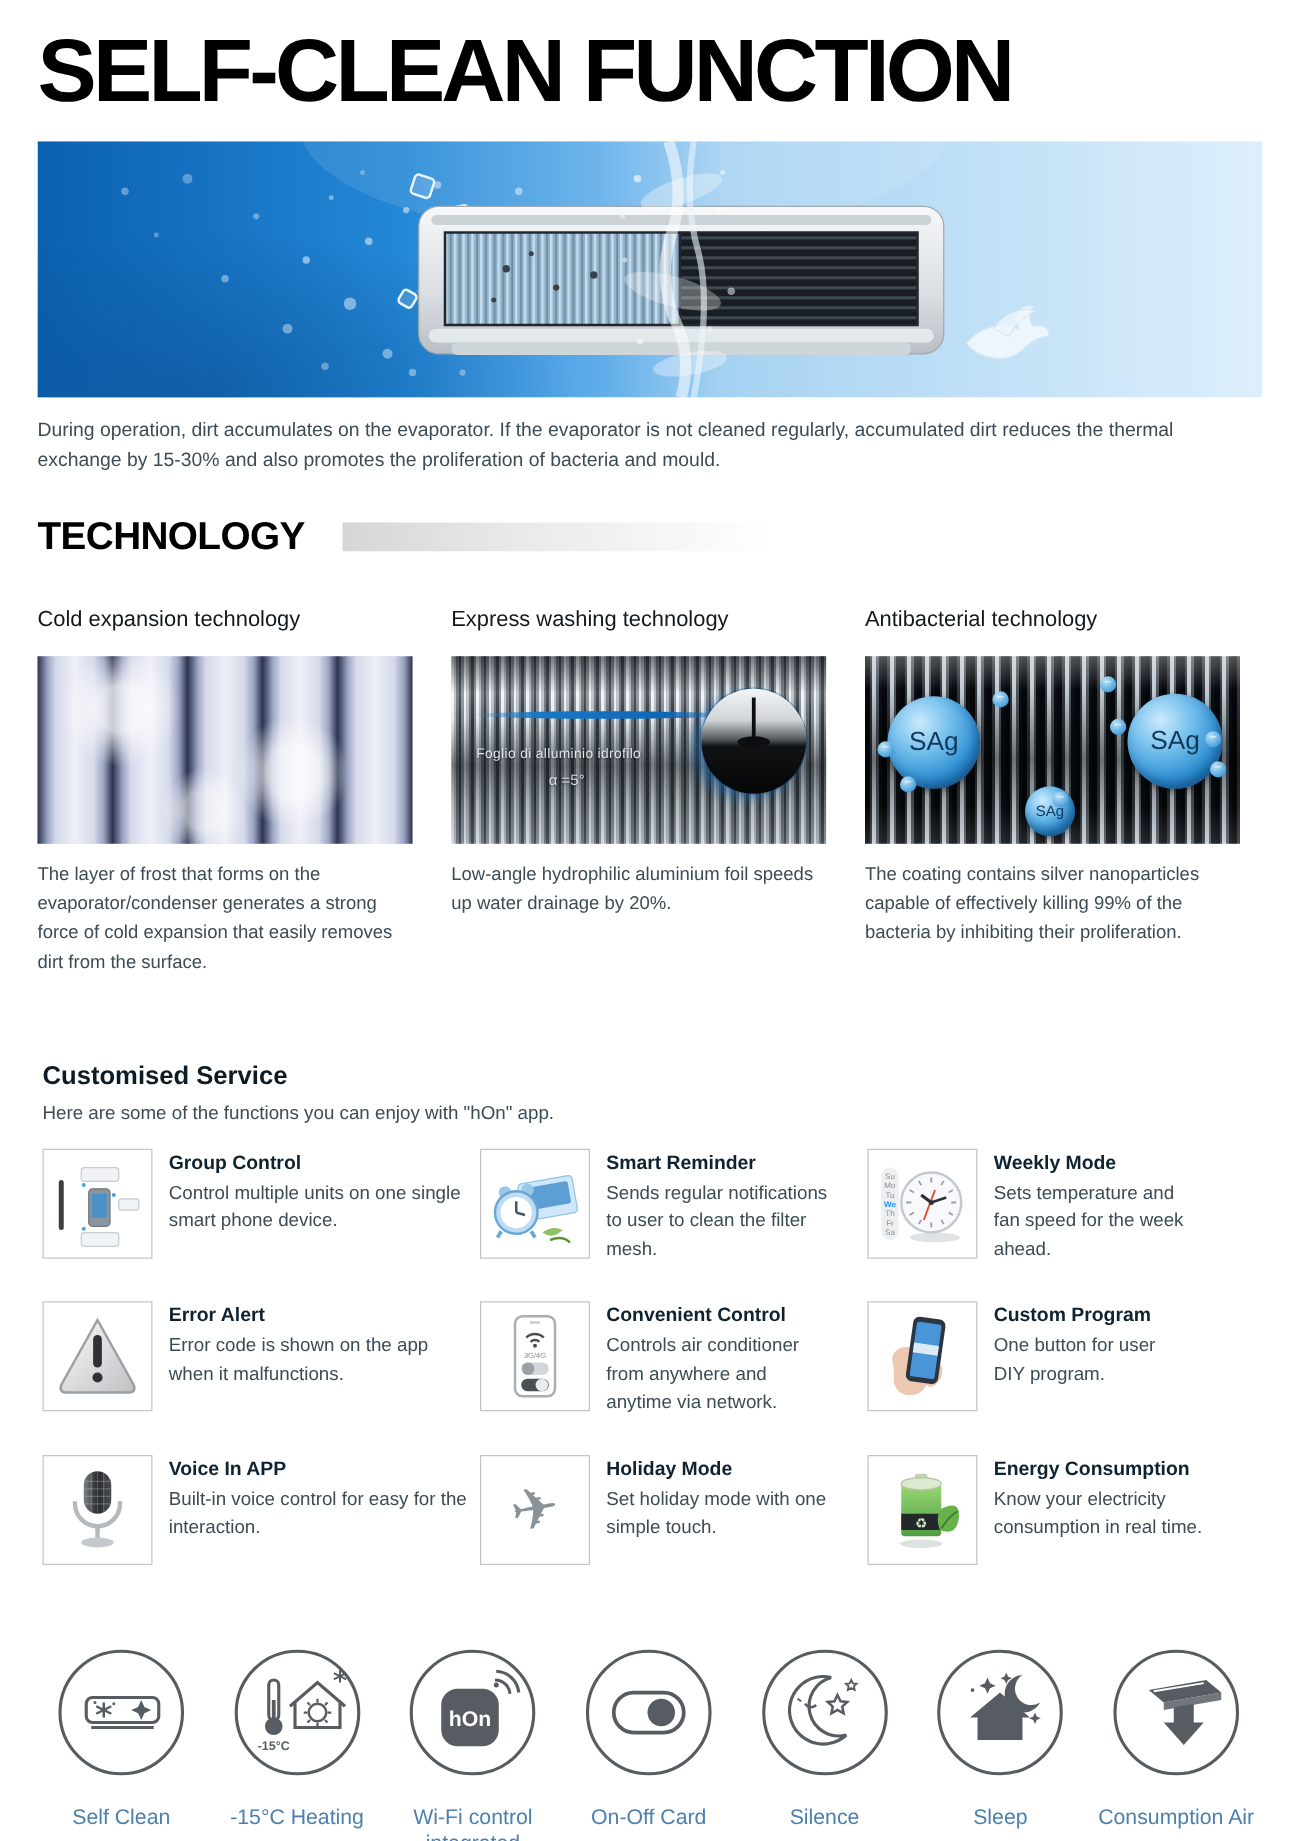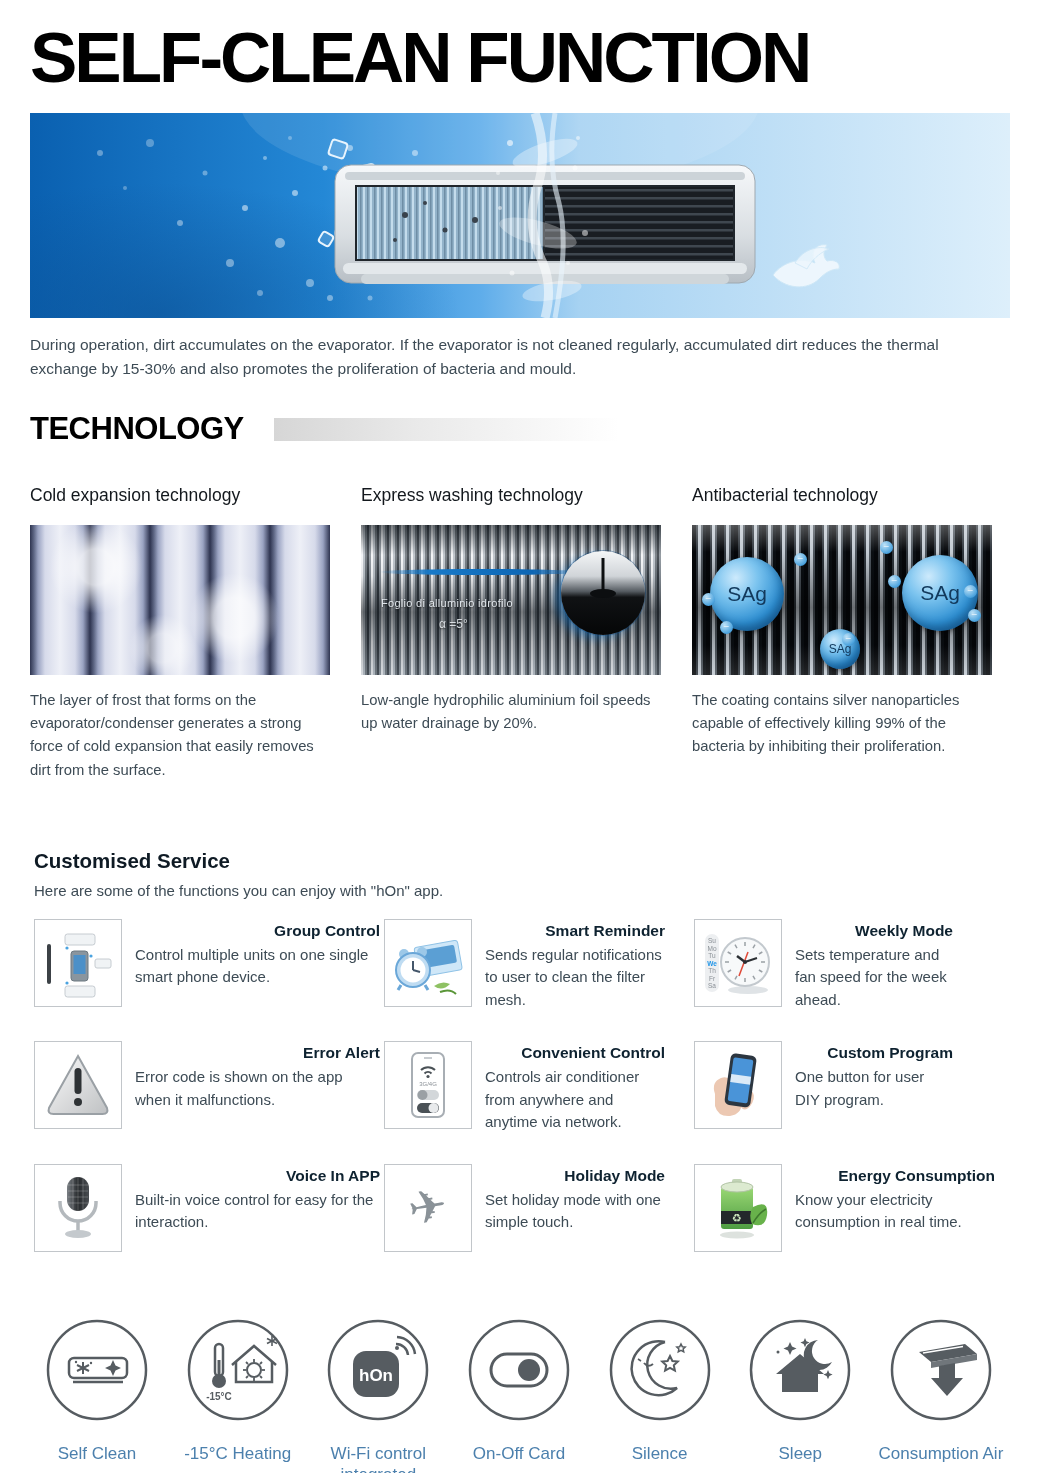--- a/index.html
+++ b/index.html
@@ -79,21 +79,21 @@
   .mb7{left:272px;top:60px;} .mb8{left:276px;top:84px;}
 
   .cs-heading { margin:52px 0 0 4px; font-size:20.5px; font-weight:bold; color:#0e1a24; }
   .cs-intro { margin:9px 0 0 4px; font-size:15px; color:#3d4b55; }
 
   .features { display:grid; grid-template-columns:350px 310px auto; row-gap:30px; margin:20px 0 0 4px; }
   .feature { display:flex; }
   .f-icon { width:88px; height:88px; border:1px solid #c2c6ca; background:#fff; flex:none;
     display:flex; align-items:center; justify-content:center; }
   .f-body { margin-left:13px; padding-top:3px; }
-  .f-title { font-size:15.5px; font-weight:bold; color:#0e2230;text-align:right; }
+  .f-title { font-size:15.5px; font-weight:bold; color:#0e2230; }
   .f-desc { margin-top:4px; font-size:15px; line-height:1.5; color:#3d4b55; }
   .c1 .f-desc { width:245px; }
   .c2 .f-desc { width:180px; }
   .c3 .f-desc { width:158px; }
   .feature-energy .f-desc { width:200px; }
 
   .footer { display:flex; justify-content:space-between; width:978px; margin-top:66px; }
   .foot-item { width:134px; text-align:center; }
   .foot-item svg { display:block; margin:0 auto; }
   .foot-label { margin-top:21px; font-size:17px; line-height:1.25; color:#4c80ad; }

